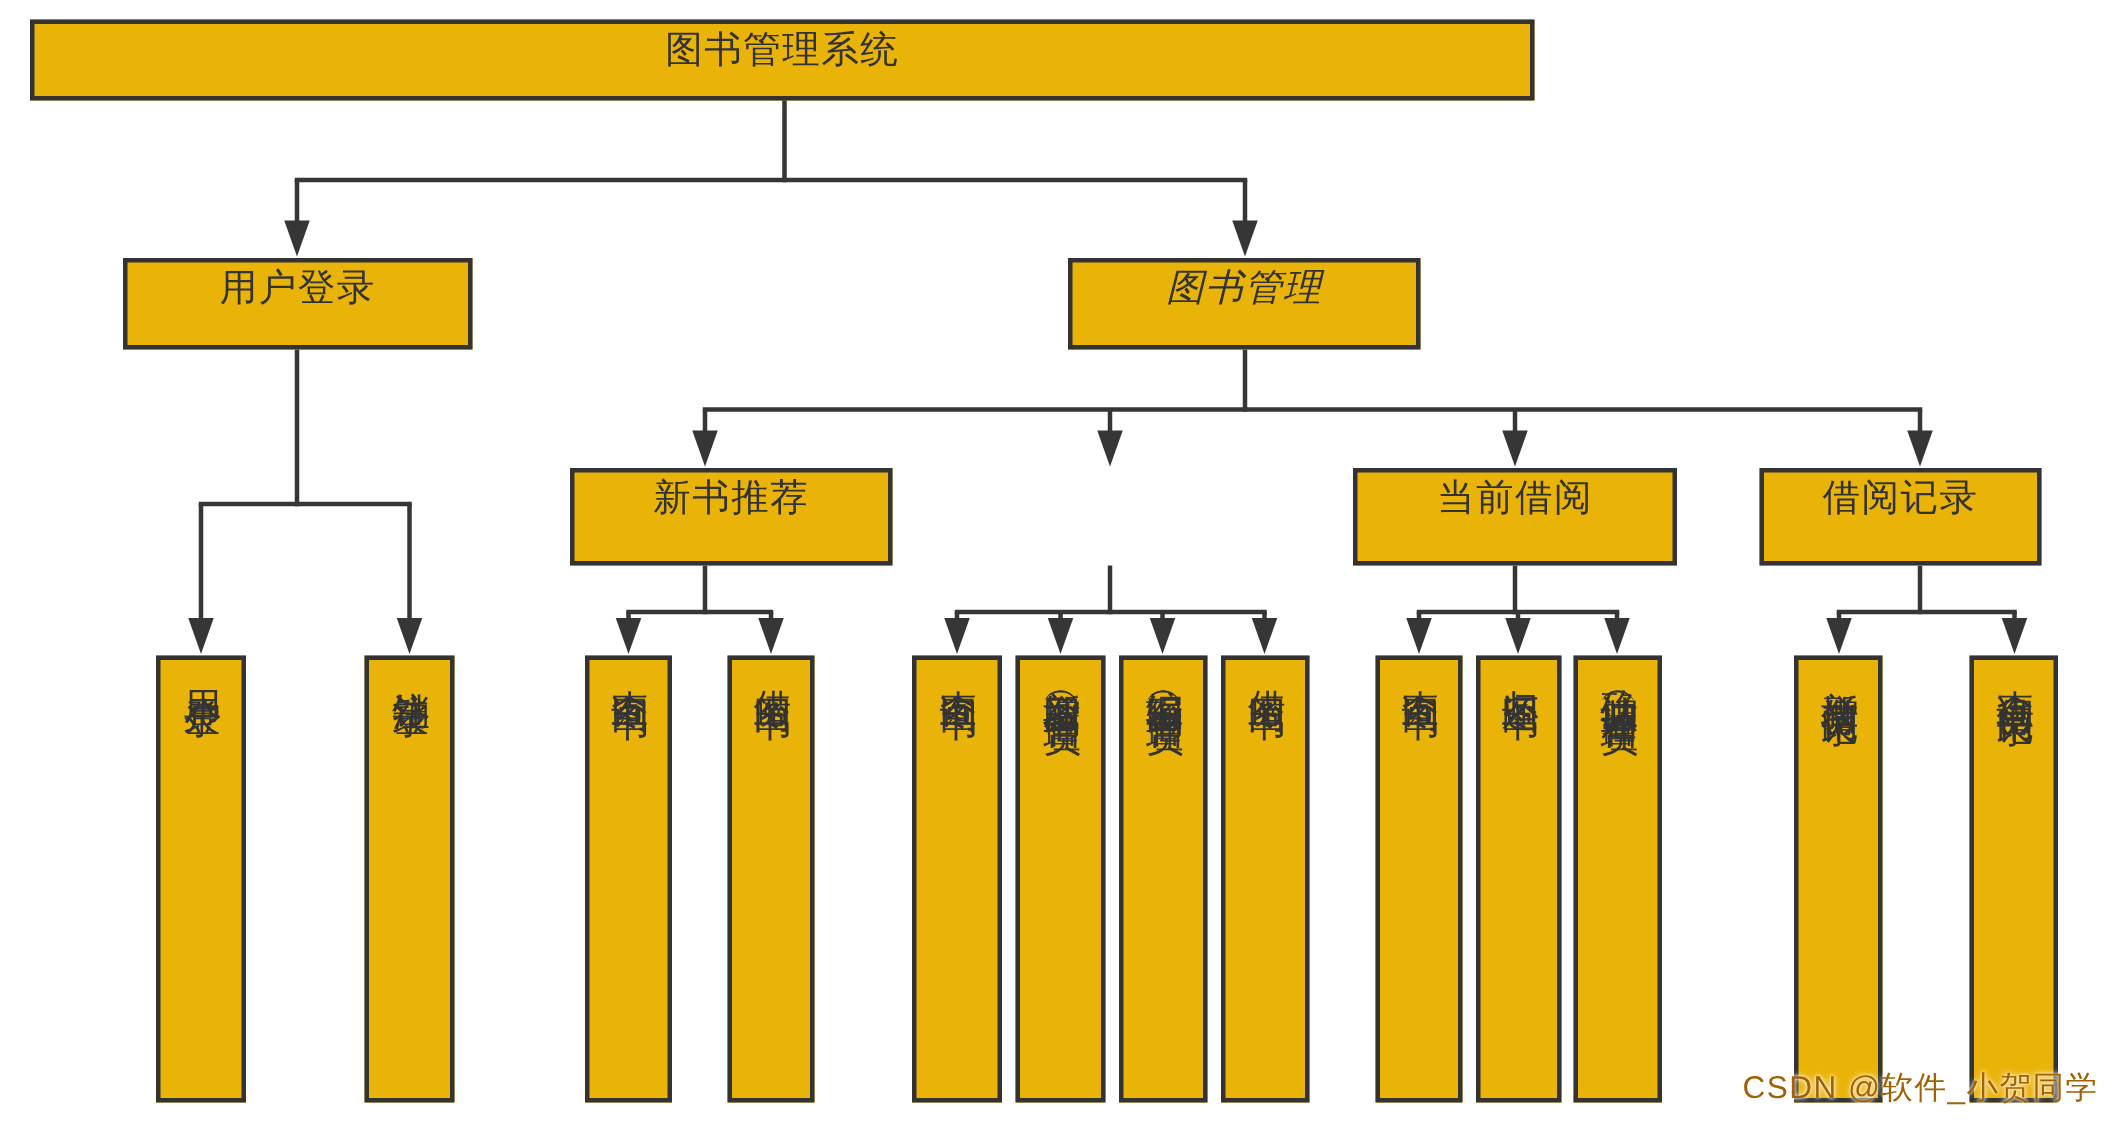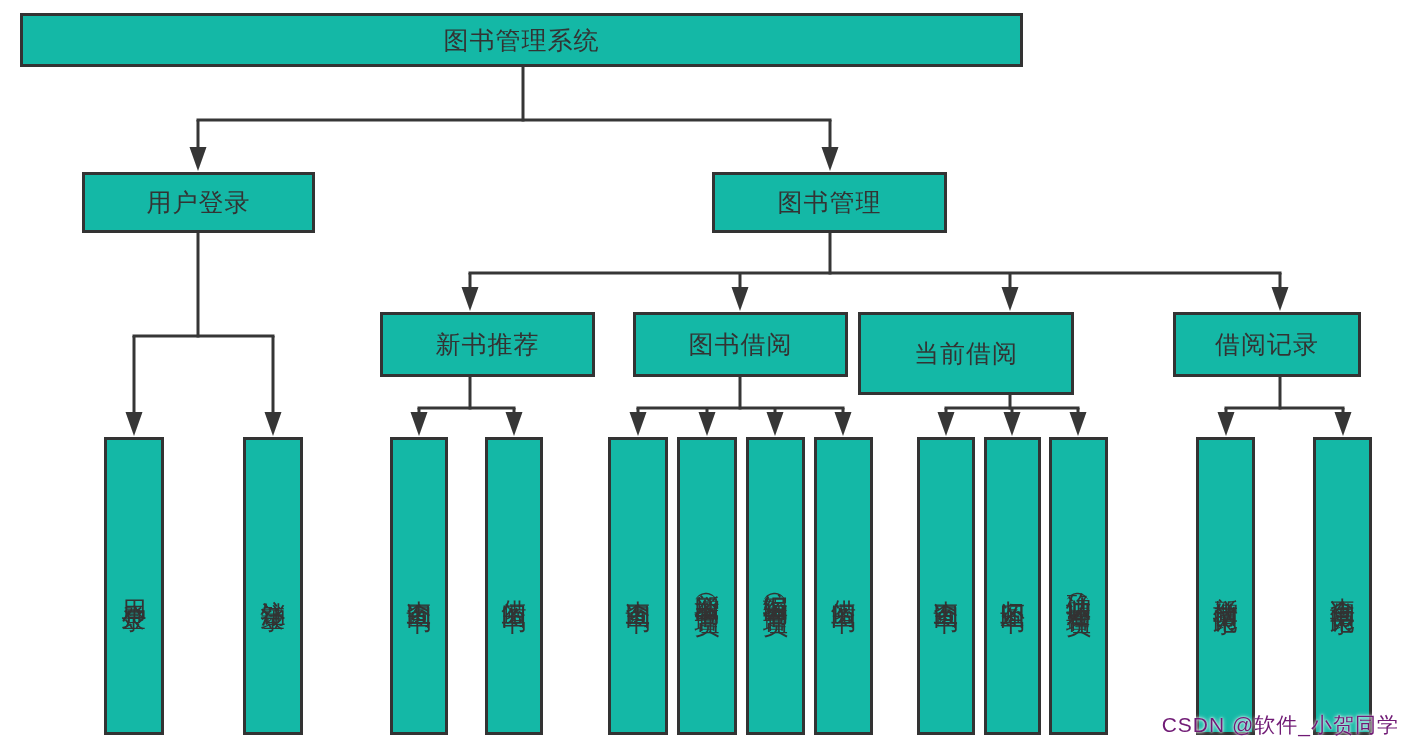--- a/index.html
+++ b/index.html
@@ -17,41 +17,40 @@
     left: 0; top: 0;
     width: 1405px; height: 747px;
     z-index: 1;
   }
   .wires line { stroke: #363636; stroke-width: 3; }
   .wires polygon { fill: #363636; }
   .node {
     position: absolute;
     box-sizing: border-box;
     border: 3px solid #333333;
-    background: #14b8a6;
+    background: #eab308;
     display: flex;
-    align-items: center;
     justify-content: center;
     z-index: 2;
   }
   .hnode { font-size: 25px; letter-spacing: 1px; }
   .vnode span {
     writing-mode: vertical-rl;
     text-orientation: mixed;
     font-size: 25px;
     letter-spacing: 3px;
     line-height: 1;
   }
   .leaf { top: 437px; height: 298px; }
   .watermark {
     position: absolute;
     right: 6px;
     top: 711px;
     font-size: 21px;
-    color: #701a75;
+    color: #a16207;
     letter-spacing: 1px;
     z-index: 5;
     text-shadow: 0 0 2px #ffffff, 0 0 4px #ffffff;
     white-space: nowrap;
   }
 </style>
 </head>
 <body>
 
 <div class="canvas">
@@ -132,31 +131,28 @@
     </g>
   </svg>
 
   <div class="node hnode" style="left:20px; top:13px; width:1003px; height:54px;">
     <span>图书管理系统</span>
   </div>
 
   <div class="node hnode" style="left:82px; top:172px; width:233px; height:61px;">
     <span>用户登录</span>
   </div>
-  <div class="node hnode" style="left:712px; top:172px; width:235px; height:61px;">
+  <div class="node hnode" style="left:712px; top:172px; width:235px; height:61px;font-style:italic;">
     <span>图书管理</span>
   </div>
 
   <div class="node hnode" style="left:363px; top:312px; width:215px; height:65px;margin-left:17px;">
     <span>新书推荐</span>
   </div>
-  <div class="node hnode" style="left:633px; top:312px; width:215px; height:65px;">
-    <span>图书借阅</span>
-  </div>
-  <div class="node hnode" style="left:858px; top:312px; width:216px; height:83px;">
+  <div class="node hnode" style="left:902px; top:312px; width:216px; height:65px;">
     <span>当前借阅</span>
   </div>
   <div class="node hnode" style="left:1173px; top:312px; width:188px; height:65px;">
     <span>借阅记录</span>
   </div>
 
   <div class="node vnode leaf" style="left:104px; width:60px;">
     <span>用户登录</span>
   </div>
   <div class="node vnode leaf" style="left:243px; width:60px;">

